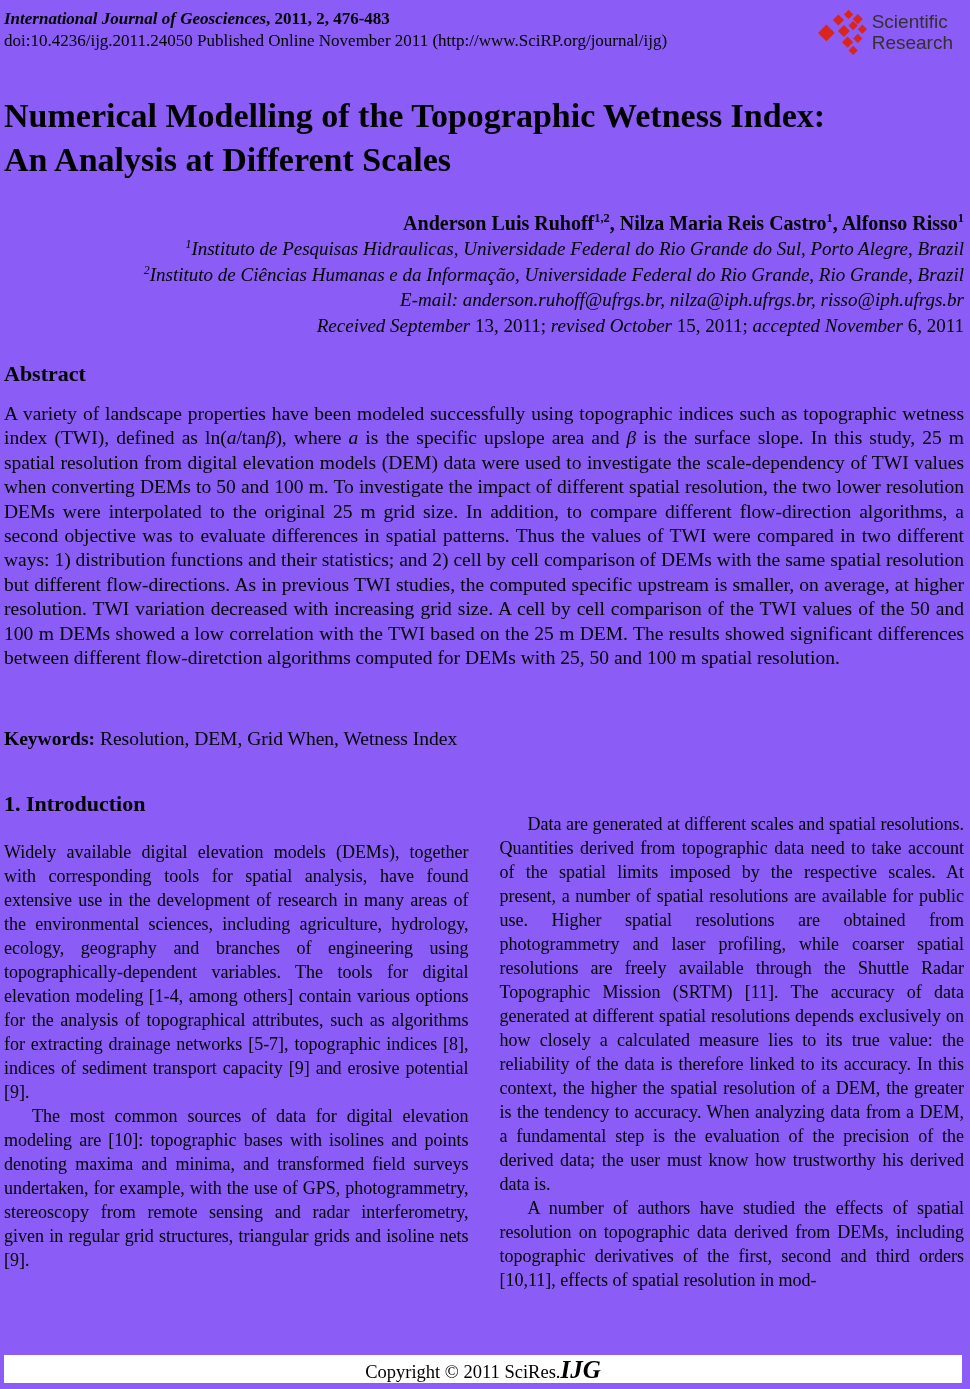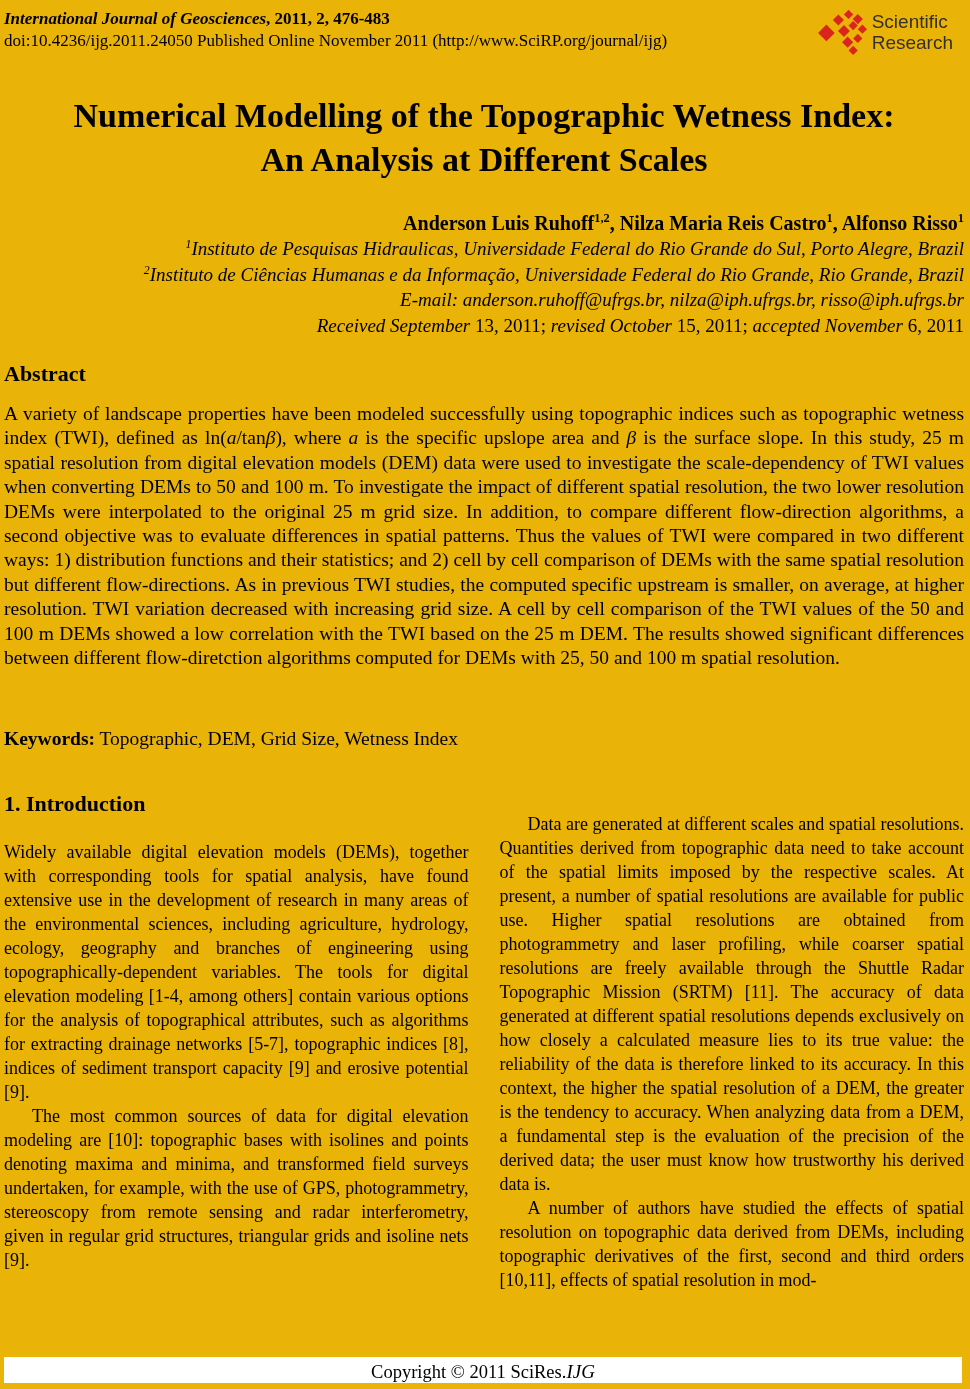--- a/index.html
+++ b/index.html
@@ -1,36 +1,36 @@
 <!DOCTYPE html>
 <html lang="en"><head>
 <meta charset="utf-8">
 <style>
   html,body{margin:0;padding:0;background:#ffffff;}
   .page{
     width:970px;height:1389px;position:relative;box-sizing:border-box;
-    background:#eab308;color:#000000;overflow:hidden;
+    background:#8b5cf6;color:#000000;overflow:hidden;
     font-family:"Liberation Serif",serif;
     padding:8px 6px 0 4px;
   }
   
   .s-i{font-style:italic}
   .s-b{font-weight:700}
   .s-bi{font-weight:700;font-style:italic}
   .s-sup{font-size:0.62em;vertical-align:super;line-height:0}
 
   
   .header{display:flex;justify-content:space-between;align-items:flex-start}
   .header-text{font-size:17px;line-height:22px}
   .logo{display:flex;align-items:flex-start;margin-right:11px}
   .logo svg{width:54px;height:48px;display:block}
   .logo-text{font-family:"Liberation Sans",sans-serif;font-size:19px;line-height:21px;color:#34302e;margin-top:3px;margin-left:2px}
 
   
-  .title{margin-top:38px;text-align:center;font-weight:700;font-size:34px;line-height:44px}
+  .title{margin-top:38px;font-weight:700;font-size:34px;line-height:44px}
   .byline{text-align:right;margin-top:28px;font-size:19px;line-height:25.5px}
   .authors{font-size:20px;font-weight:700;line-height:26px}
   .affil{font-style:italic}
   .email{font-style:italic}
 
   
   .section-heading{font-weight:700;font-size:22px;line-height:28px;margin:0}
   .abstract-heading{margin-top:22px}
   .abstract-text{margin:14px 0 0 0;font-size:19.5px;line-height:24.4px;text-align:justify}
   .keywords{margin:56px 0 0 0;font-size:19.5px;line-height:26px}
@@ -42,21 +42,21 @@
   .intro-heading{margin:0 0 22px 0}
   .para{margin:0;font-size:18px;line-height:24px;text-align:justify}
   .para.indent{text-indent:1.55em}
 
   
   .footer{
     position:absolute;left:4px;right:8px;bottom:6px;
     display:flex;justify-content:center;align-items:baseline;
     background:#ffffff;font-size:18.5px;line-height:22px;padding-top:4px;
   }
-  .journal-abbrev{font-weight:400;font-style:italic;font-size:19px}
+  .journal-abbrev{font-weight:700;font-style:italic;font-size:25px}
 </style>
 </head>
 <body>
 
 <div class="page">
 
   <div class="header">
     <div class="header-text">
       <div><span class="s-bi">International Journal of Geosciences</span><span class="s-b">, 2011, 2, 476-483</span></div>
       <div>doi:10.4236/ijg.2011.24050 Published Online November 2011 (http://www.SciRP.org/journal/ijg)</div>
@@ -92,21 +92,21 @@
     <div class="authors"><span>Anderson Luis Ruhoff</span><span class="s-sup">1,2</span><span>, Nilza Maria Reis Castro</span><span class="s-sup">1</span><span>, Alfonso Risso</span><span class="s-sup">1</span></div>
     <div class="affil"><span class="s-sup">1</span><span>Instituto de Pesquisas Hidraulicas, Universidade Federal do Rio Grande do Sul, Porto Alegre, Brazil</span></div>
     <div class="affil"><span class="s-sup">2</span><span>Instituto de Ciências Humanas e da Informação, Universidade Federal do Rio Grande, Rio Grande, Brazil</span></div>
     <div class="email">E-mail: anderson.ruhoff@ufrgs.br, nilza@iph.ufrgs.br, risso@iph.ufrgs.br</div>
     <div><span class="s-i">Received September </span><span>13, 2011; </span><span class="s-i">revised October </span><span>15, 2011; </span><span class="s-i">accepted November </span><span>6, 2011</span></div>
   </div>
 
   <h2 class="section-heading abstract-heading">Abstract</h2>
   <p class="abstract-text"><span>A variety of landscape properties have been modeled successfully using topographic indices such as topographic wetness index (TWI), defined as ln(</span><span class="s-i">a</span><span>/tan</span><span class="s-i">β</span><span>), where </span><span class="s-i">a</span><span> is the specific upslope area and </span><span class="s-i">β</span><span> is the surface slope. In this study, 25 m spatial resolution from digital elevation models (DEM) data were used to investigate the scale-dependency of TWI values when converting DEMs to 50 and 100 m. To investigate the impact of different spatial resolution, the two lower resolution DEMs were interpolated to the original 25 m grid size. In addition, to compare different flow-direction algorithms, a second objective was to evaluate differences in spatial patterns. Thus the values of TWI were compared in two different ways: 1) distribution functions and their statistics; and 2) cell by cell comparison of DEMs with the same spatial resolution but different flow-directions. As in previous TWI studies, the computed specific upstream is smaller, on average, at higher resolution. TWI variation decreased with increasing grid size. A cell by cell comparison of the TWI values of the 50 and 100 m DEMs showed a low correlation with the TWI based on the 25 m DEM. The results showed significant differences between different flow-diretction algorithms computed for DEMs with 25, 50 and 100 m spatial resolution.</span></p>
 
-  <p class="keywords"><span class="s-b">Keywords:</span><span> Topographic, DEM, Grid Size, Wetness Index</span></p>
+  <p class="keywords"><span class="s-b">Keywords:</span><span> Resolution, DEM, Grid When, Wetness Index</span></p>
 
   <div class="columns">
     <div class="col col-left">
       <h2 class="section-heading intro-heading">1. Introduction</h2>
       <p class="para">Widely available digital elevation models (DEMs), together with corresponding tools for spatial analysis, have found extensive use in the development of research in many areas of the environmental sciences, including agriculture, hydrology, ecology, geography and branches of engineering using topographically-dependent variables. The tools for digital elevation modeling [1-4, among others] contain various options for the analysis of topographical attributes, such as algorithms for extracting drainage networks [5-7], topographic indices [8], indices of sediment transport capacity [9] and erosive potential [9].</p>
       <p class="para indent">The most common sources of data for digital elevation modeling are [10]: topographic bases with isolines and points denoting maxima and minima, and transformed field surveys undertaken, for example, with the use of GPS, photogrammetry, stereoscopy from remote sensing and radar interferometry, given in regular grid structures, triangular grids and isoline nets [9].</p>
     </div>
     <div class="col col-right">
       <p class="para indent">Data are generated at different scales and spatial resolutions. Quantities derived from topographic data need to take account of the spatial limits imposed by the respective scales. At present, a number of spatial resolutions are available for public use. Higher spatial resolutions are obtained from photogrammetry and laser profiling, while coarser spatial resolutions are freely available through the Shuttle Radar Topographic Mission (SRTM) [11]. The accuracy of data generated at different spatial resolutions depends exclusively on how closely a calculated measure lies to its true value: the reliability of the data is therefore linked to its accuracy. In this context, the higher the spatial resolution of a DEM, the greater is the tendency to accuracy. When analyzing data from a DEM, a fundamental step is the evaluation of the precision of the derived data; the user must know how trustworthy his derived data is.</p>
       <p class="para indent">A number of authors have studied the effects of spatial resolution on topographic data derived from DEMs, including topographic derivatives of the first, second and third orders [10,11], effects of spatial resolution in mod-</p>

